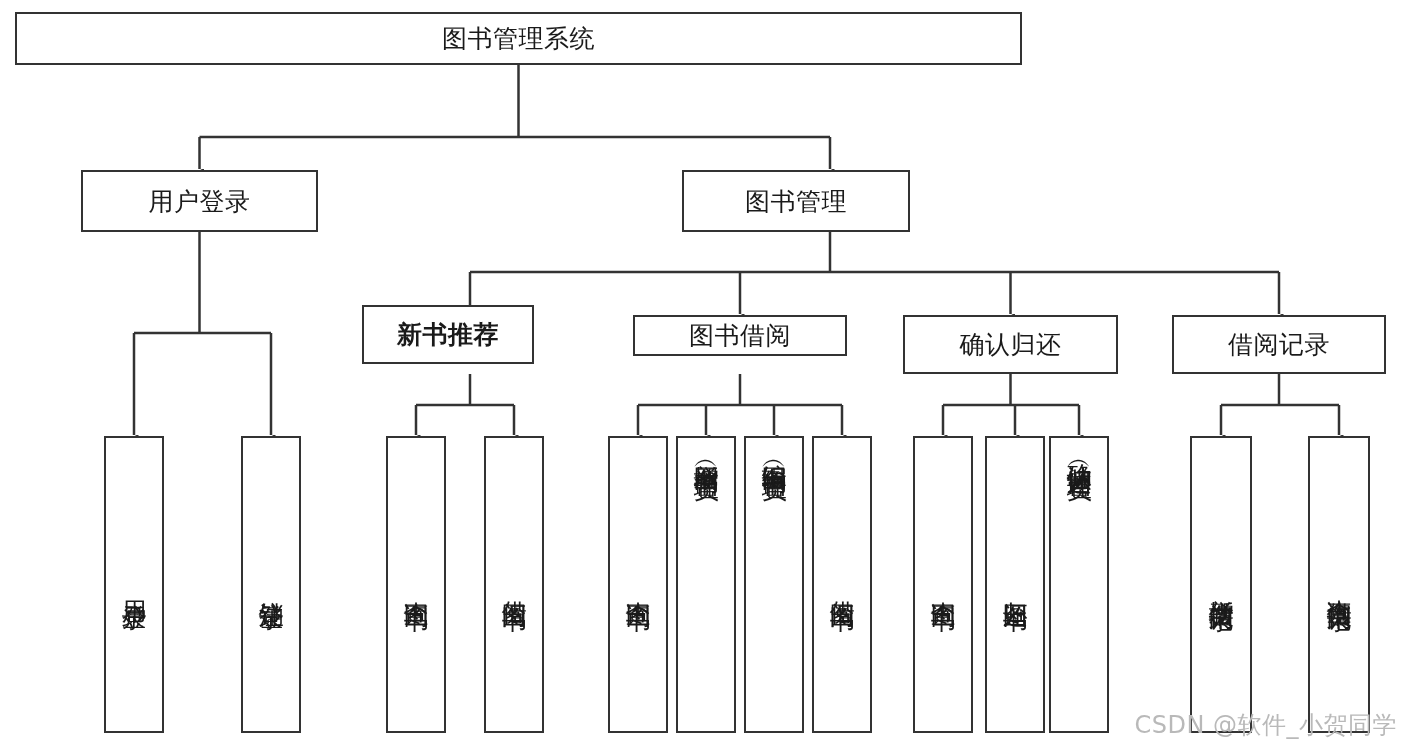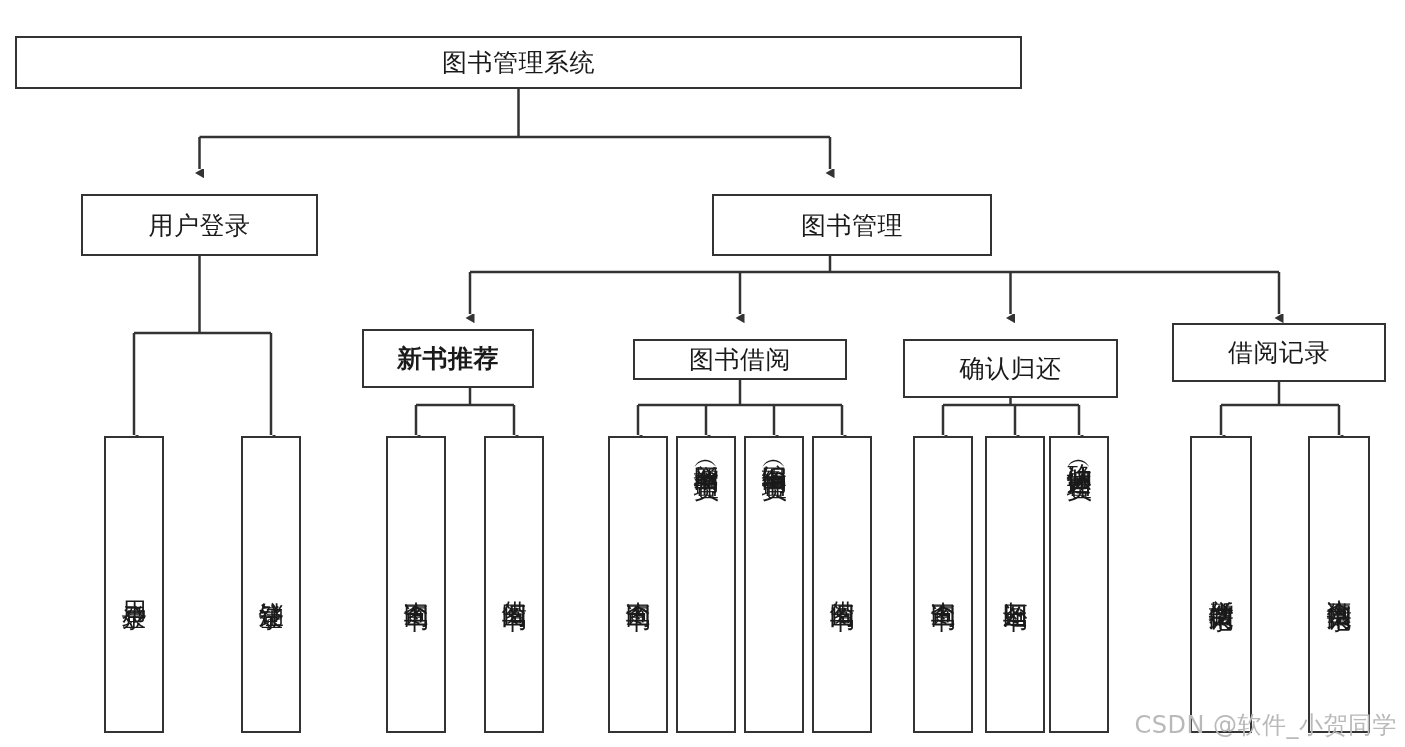--- a/index.html
+++ b/index.html
@@ -31,21 +31,20 @@
     background: #ffffff;
     border: 2.5px solid #333333;
     display: flex;
     align-items: center;
     justify-content: center;
     color: #1a1a1a;
   }
   .node.horiz {
     font-size: 25px;
     letter-spacing: 0.5px;
-    margin-top: 24px;
   }
   .node.vert {
     writing-mode: vertical-rl;
     text-orientation: upright;
     font-size: 25px;
     line-height: 1.18;
     letter-spacing: 2px;
     align-items: center;
     justify-content: center;
     padding: 6px 0;
@@ -116,33 +115,33 @@
       </g>
   </svg>
 
   <div id="node-layer">
       <div class="node horiz" style="left: 15px; top: 12px; width: 1007px; height: 53px;">
         <span class="node-label">图书管理系统</span>
       </div>
       <div class="node horiz" style="left: 81px; top: 170px; width: 237px; height: 62px;">
         <span class="node-label">用户登录</span>
       </div>
-      <div class="node horiz" style="left: 712px; top: 170px; width: 280px; height: 62px; align-items: center;">
+      <div class="node horiz" style="left: 682px; top: 170px; width: 228px; height: 62px; align-items: center;">
         <span class="node-label">图书管理</span>
       </div>
       <div class="node horiz" style="left: 362px; top: 305px; width: 172px; height: 59px; font-weight: bold;">
         <span class="node-label">新书推荐</span>
       </div>
       <div class="node horiz" style="left: 633px; top: 315px; width: 214px; height: 41px;">
         <span class="node-label">图书借阅</span>
       </div>
       <div class="node horiz" style="left: 903px; top: 315px; width: 215px; height: 59px;">
         <span class="node-label">确认归还</span>
       </div>
-      <div class="node horiz" style="left: 1172px; top: 299px; width: 214px; height: 59px;">
+      <div class="node horiz" style="left: 1172px; top: 315px; width: 214px; height: 59px;">
         <span class="node-label">借阅记录</span>
       </div>
       <div class="node vert" style="left: 104px; top: 436px; width: 60px; height: 297px;">
         <span class="node-label">用户登录</span>
       </div>
       <div class="node vert" style="left: 241px; top: 436px; width: 60px; height: 297px;">
         <span class="node-label">注销登录</span>
       </div>
       <div class="node vert" style="left: 386px; top: 436px; width: 60px; height: 297px;">
         <span class="node-label">查询图书</span>

